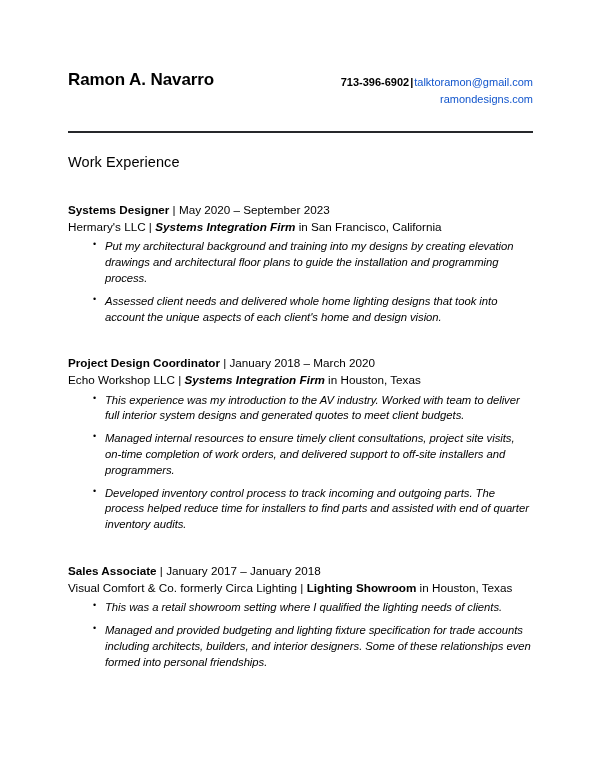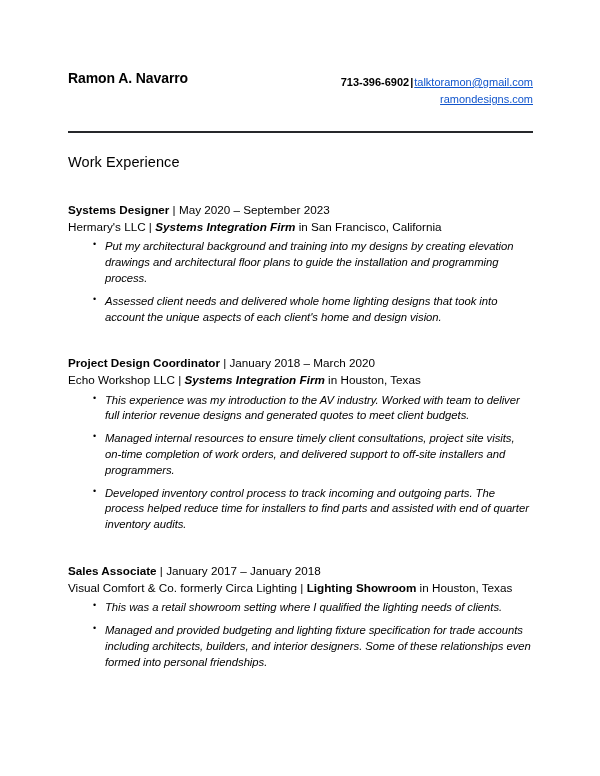--- a/index.html
+++ b/index.html
@@ -23,21 +23,21 @@
     padding: 68px 67px 0 68px;
   }
 
   
   .header {
     display: flex;
     align-items: flex-start;
     justify-content: space-between;
   }
   .name {
-    font-size: 14px;
+    font-size: 17px;
     font-weight: 600;
     letter-spacing: -0.1px;
     line-height: 1.15;
     white-space: nowrap;
     padding-top: 2px;
   }
   .contact {
     text-align: right;
     font-size: 11px;
     line-height: 1.55;
@@ -49,21 +49,20 @@
     color: #000000;
   }
   .contact .sep {
     font-weight: 600;
     color: #000000;
     padding: 0 1px;
   }
   .contact a,
   .contact .link {
     color: #1155cc;
-    text-decoration: underline;
     font-weight: 400;
   }
 
   .rule {
     margin-top: 23px;
     height: 0;
     border-top: 2px solid #26282b;
     width: 100%;
   }
 
@@ -183,21 +182,21 @@
         <span class="job-meta">January 2018 – March 2020</span>
       </div>
       <div class="job-line">
         <span class="company">Echo Workshop LLC</span>
         <span class="company">|</span>
         <span class="firm-bi">Systems Integration Firm</span>
         <span class="company">in</span>
         <span class="company">Houston, Texas</span>
       </div>
       <ul class="bullets">
-        <li>This experience was my introduction to the AV industry. Worked with team to deliver full interior revenue designs and generated quotes to meet client budgets.</li>
+        <li>This experience was my introduction to the AV industry. Worked with team to deliver full interior system designs and generated quotes to meet client budgets.</li>
         <li>Managed internal resources to ensure timely client consultations, project site visits, on-time completion of work orders, and delivered support to off-site installers and programmers.</li>
         <li>Developed inventory control process to track incoming and outgoing parts. The process helped reduce time for installers to find parts and assisted with end of quarter inventory audits.</li>
       </ul>
     </div>
 
     <div class="job">
       <div class="job-line">
         <span class="job-title">Sales Associate</span>
         <span class="job-meta">|</span>
         <span class="job-meta">January 2017 – January 2018</span>

